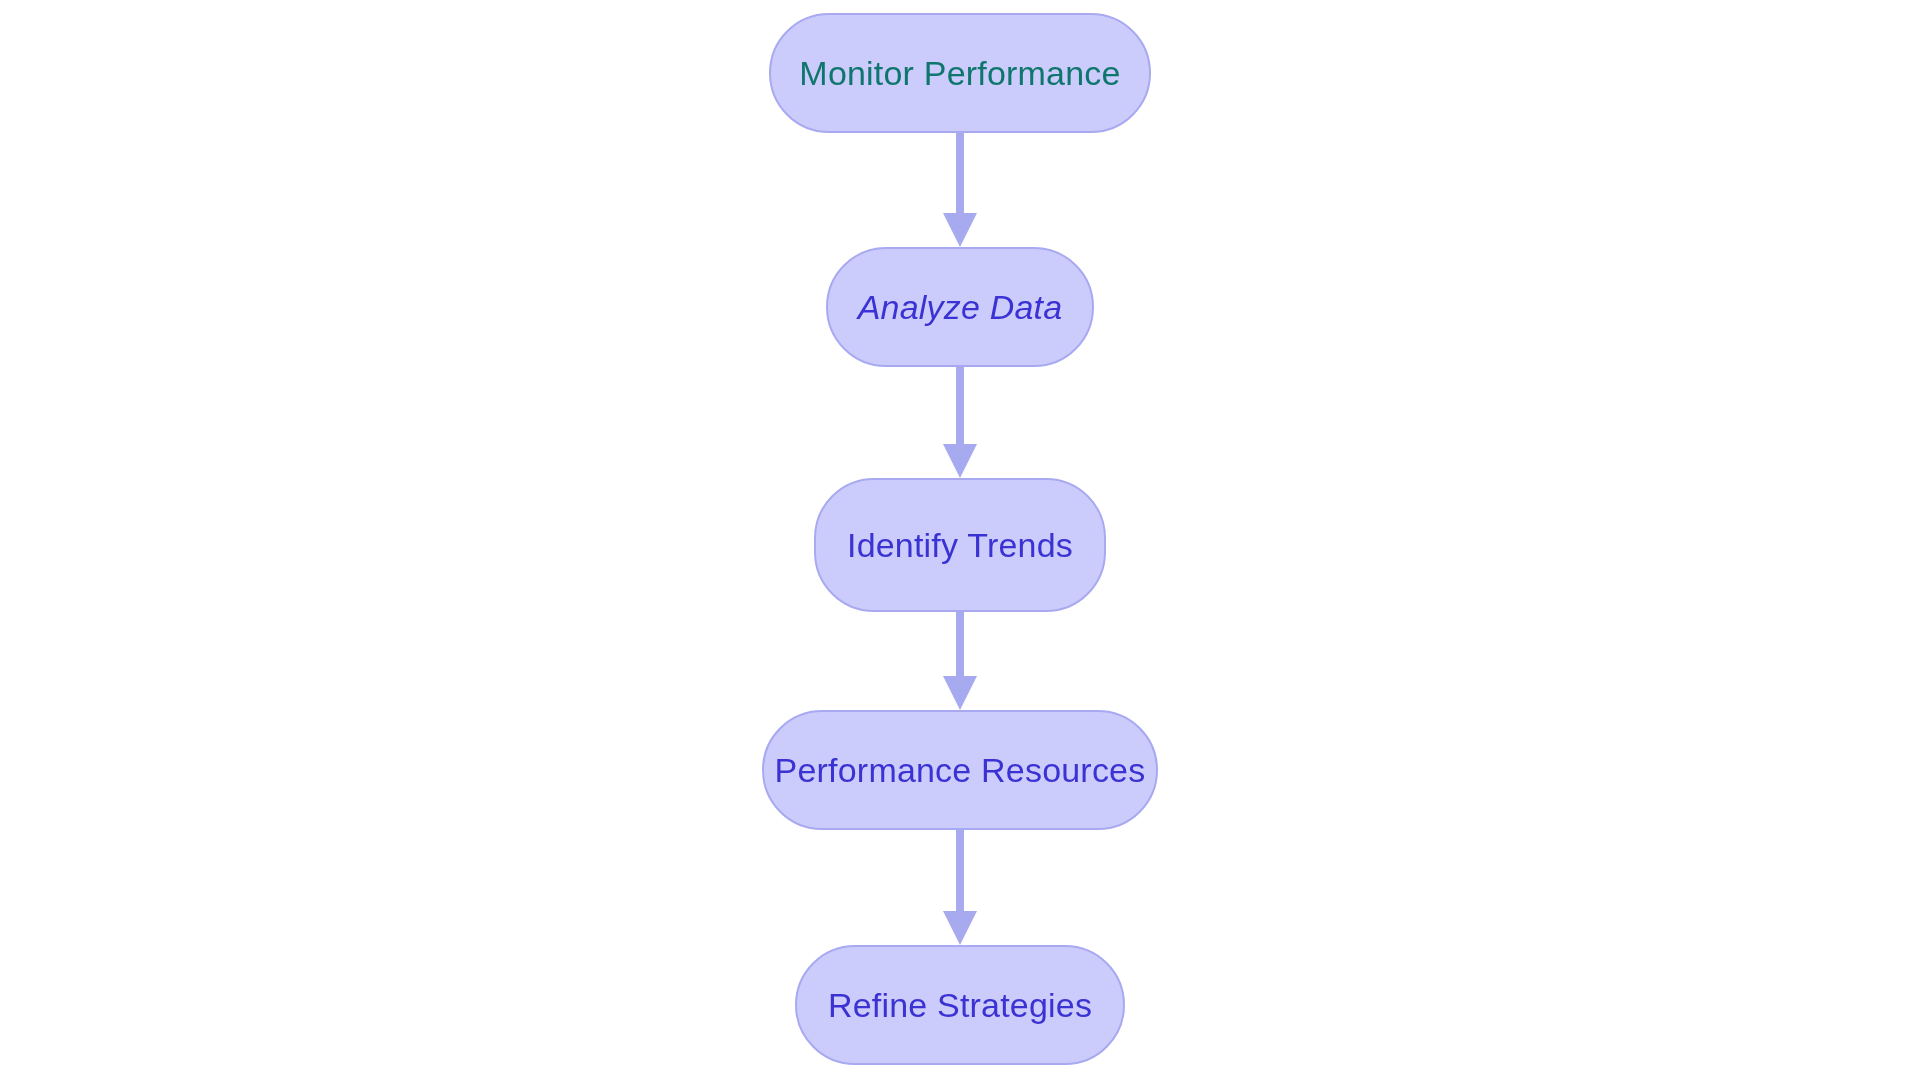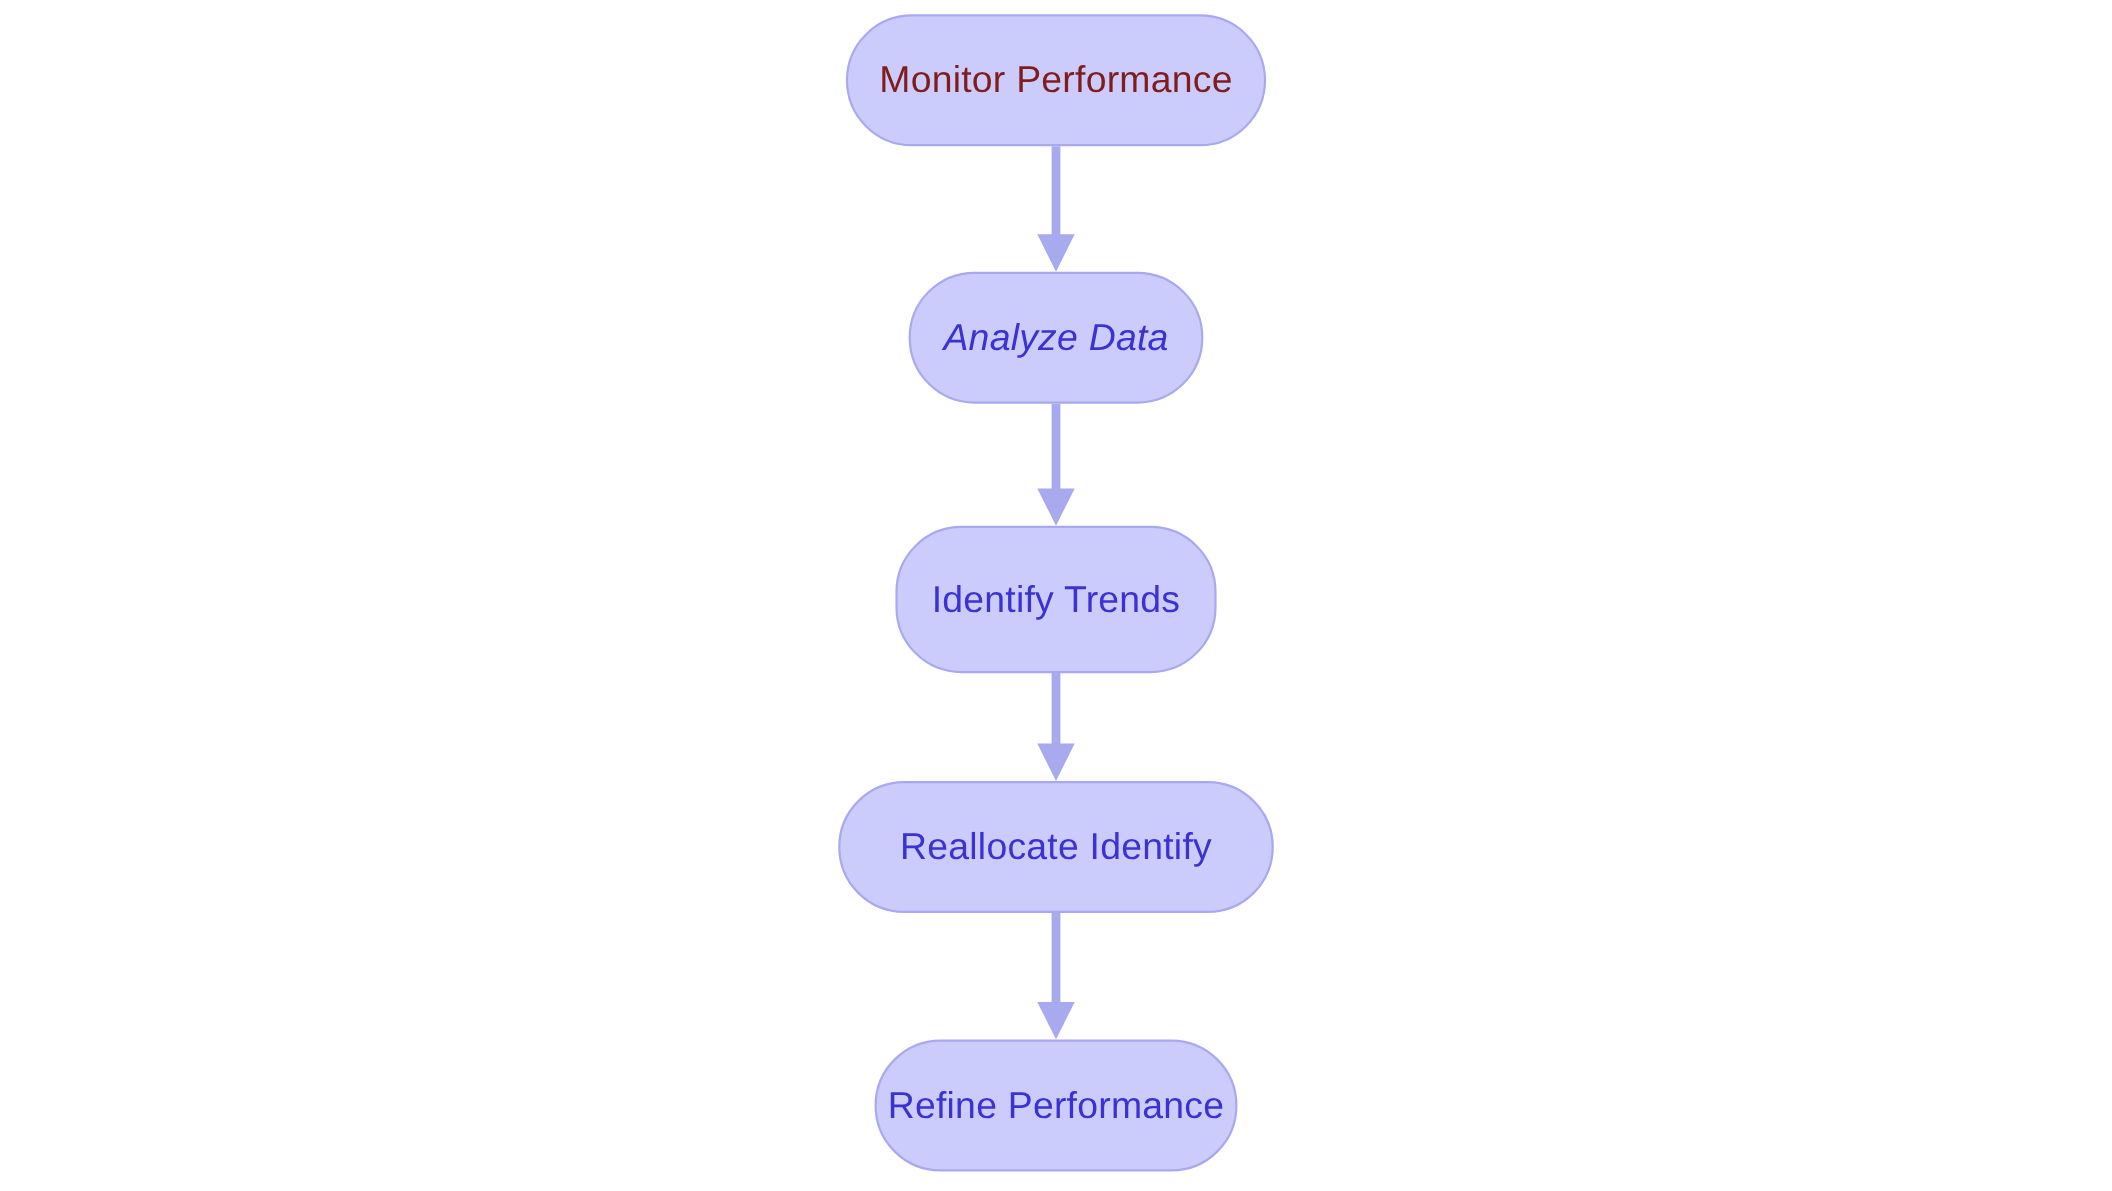--- a/index.html
+++ b/index.html
@@ -85,28 +85,28 @@
           <polygon points="3,78 37,78 20,112" fill="#a8aaf0"></polygon>
         </svg>
       </div>
       <div class="connector" style="top: 830px; height: 115px;">
         <svg width="40" height="115" viewBox="0 0 40 115">
           <rect x="16" y="0" width="8" height="83" fill="#a8aaf0"></rect>
           <polygon points="3,81 37,81 20,115" fill="#a8aaf0"></polygon>
         </svg>
       </div>
       <div class="node" style="top: 13px; width: 382px; height: 120px; background: rgb(204, 204, 252); border-color: rgb(168, 169, 240);">
-        <span class="node-label" style="color: #7f1d1d;">Monitor Performance</span>
+        <span class="node-label" style="color: #0f766e;">Monitor Performance</span>
       </div>
       <div class="node" style="top: 247px; width: 268px; height: 120px; background: rgb(204, 204, 252); border-color: rgb(168, 169, 240); font-style: italic;">
         <span class="node-label" style="color: rgb(58, 50, 210);">Analyze Data</span>
       </div>
       <div class="node" style="top: 478px; width: 292px; height: 134px; background: rgb(204, 204, 252); border-color: rgb(168, 169, 240);">
         <span class="node-label" style="color: rgb(58, 50, 210);">Identify Trends</span>
       </div>
       <div class="node" style="top: 710px; width: 396px; height: 120px; background: rgb(204, 204, 252); border-color: rgb(168, 169, 240);">
-        <span class="node-label" style="color: rgb(58, 50, 210);">Reallocate Identify</span>
+        <span class="node-label" style="color: rgb(58, 50, 210);">Performance Resources</span>
       </div>
       <div class="node" style="top: 945px; width: 330px; height: 120px; background: rgb(204, 204, 252); border-color: rgb(168, 169, 240);">
-        <span class="node-label" style="color: rgb(58, 50, 210);">Refine Performance</span>
+        <span class="node-label" style="color: rgb(58, 50, 210);">Refine Strategies</span>
       </div>
     </div>
 </div>
 
 </body></html>

